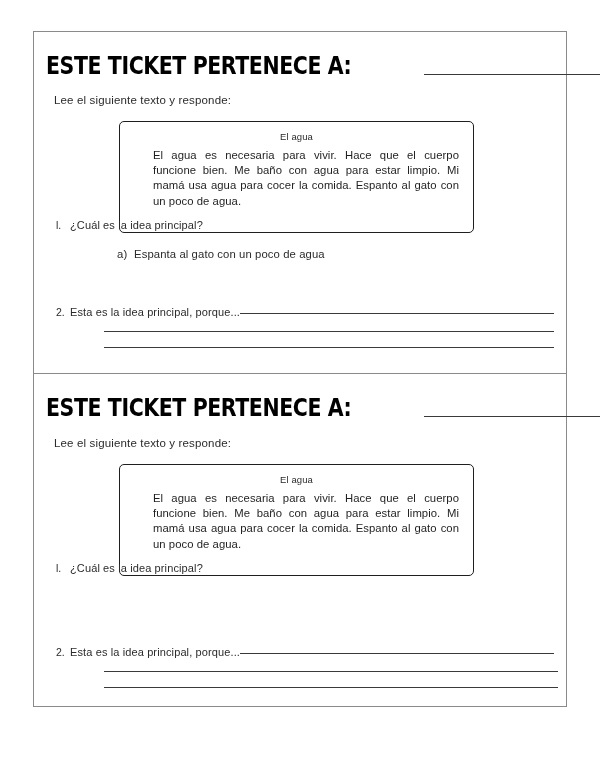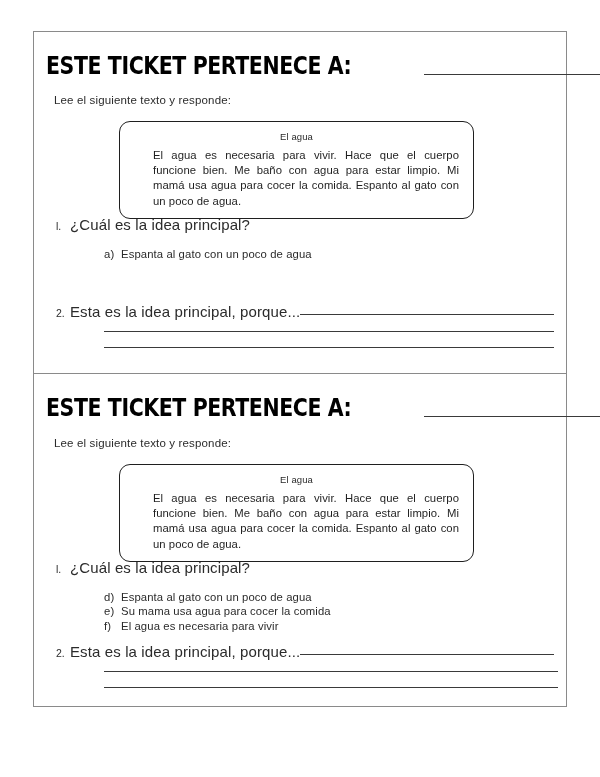--- a/index.html
+++ b/index.html
@@ -113,23 +113,23 @@
     letter-spacing: 0.15px;
     white-space: nowrap;
     padding-left: 8px;
   }
 
   
   .reading-box {
     position: absolute;
     box-sizing: border-box;
     border: 1.3px solid #1f1f1f;
-    border-radius: 11px;
-    background: #ffffff;
-    padding: 8px 14px 9px 14px;
+    border-radius: 5px;
+    background: #ffffff;
+    padding: 8px 14px 23px 14px;
   }
   .reading-title {
     text-align: center;
     font-size: 9.5px;
     line-height: 13px;
     color: #2b2b2b;
     margin-bottom: 5px;
     letter-spacing: 0.1px;
   }
   .reading-body {
@@ -154,21 +154,21 @@
     width: 24px;
     font-size: 10.5px;
     line-height: 14px;
     color: #2b2b2b;
     text-align: left;
     padding-left: 10px;
     box-sizing: border-box;
   }
   .q-text {
     flex: 0 0 auto;
-    font-size: 15px;
+    font-size: 11px;
     line-height: 14px;
     color: #2b2b2b;
     white-space: nowrap;
     letter-spacing: 0.12px;
   }
   .q-fill-line {
     flex: 1 1 auto;
     height: 0;
     border-bottom: 1.3px solid #3a3a3a;
     margin-left: 0px;
@@ -179,20 +179,21 @@
   .options {
     position: absolute;
     left: 70px;
   }
   .option {
     font-size: 11.3px;
     line-height: 14.4px;
     color: #2b2b2b;
     white-space: nowrap;
     letter-spacing: 0.1px;
+    margin-left: 13px;
   }
   .option .opt-letter {
     display: inline-block;
     min-width: 17px;
   }
 
   .answer-line {
     position: absolute;
     height: 0;
     border-bottom: 1.3px solid #3a3a3a;
@@ -255,31 +256,20 @@
       <div class="reading-box" style="left: 85px; top: 90px; width: 355px;">
         <div class="reading-title">El agua</div>
         <div class="reading-body">El agua es necesaria para vivir. Hace que el cuerpo funcione bien. Me baño con agua para estar limpio. Mi mamá usa agua para cocer la comida. Espanto al gato con un poco de agua.</div>
       </div>
 
       <div class="question-row" style="top: 187px;">
         <span class="q-number">l.</span>
         <span class="q-text">¿Cuál es la idea principal?</span>
       </div>
 
-      <div class="options" style="top: 216px;">
-        <div class="option">
-          <span class="opt-letter">d)</span><span>Espanta al gato con un poco de agua</span>
-        </div>
-        <div class="option">
-          <span class="opt-letter">e)</span><span>Su mama usa agua para cocer la comida</span>
-        </div>
-        <div class="option">
-          <span class="opt-letter">f)</span><span>El agua es necesaria para vivir</span>
-        </div>
-      </div>
 
       <div class="question-row" style="top: 271px;">
         <span class="q-number">2.</span>
         <span class="q-text">Esta es la idea principal, porque...</span>
         <span class="q-fill-line"></span>
       </div>
 
       <div class="answer-line" style="left: 70px; right: 8px; top: 297px;"></div>
       <div class="answer-line" style="left: 70px; right: 8px; top: 313px;"></div>
 

